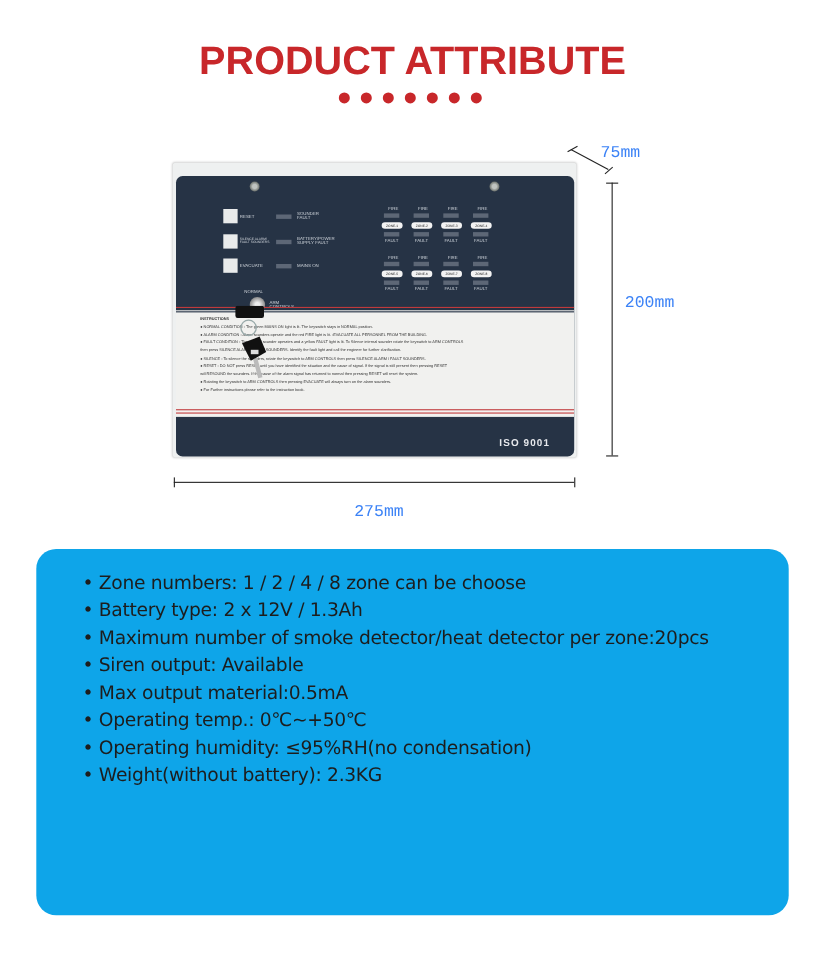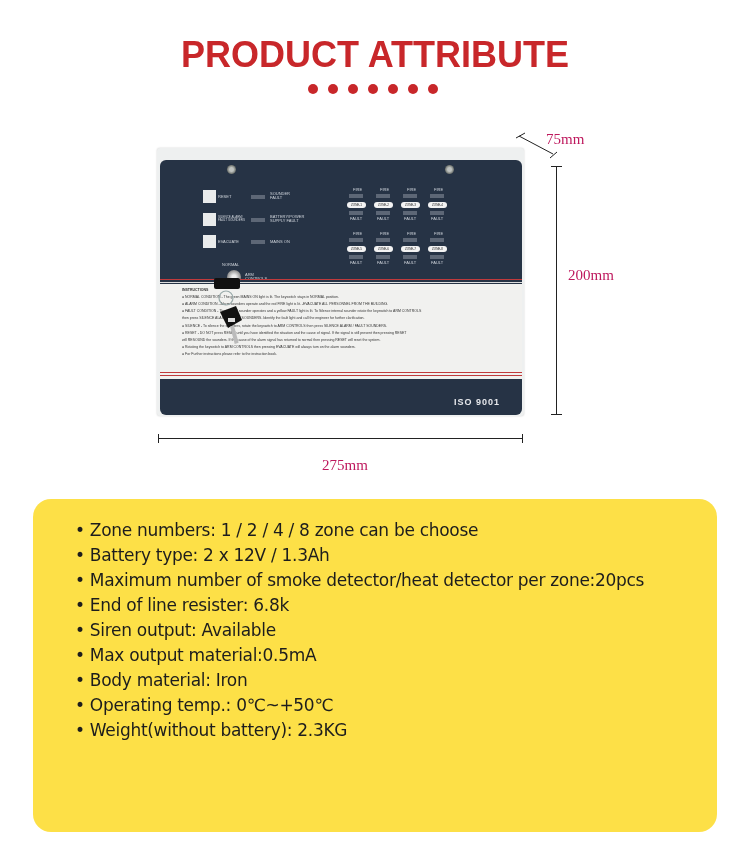--- a/index.html
+++ b/index.html
@@ -14,27 +14,27 @@
   .btn{position:absolute;width:13px;height:13px;background:#e9ebeb;}
   .lbl{position:absolute;color:#cfd4db;font-size:4px;line-height:4px;white-space:pre;}
   .led{position:absolute;width:14px;height:4px;background:#5d6776;}
   .zpill{position:absolute;width:19px;height:6px;background:#f3f3f3;border-radius:4px;font-size:3px;color:#222;text-align:center;line-height:6px;}
   .strip{position:absolute;left:0;top:124px;width:362px;height:95px;background:#f1f1ef;}
   .rl{position:absolute;left:0;width:362px;height:1px;background:#c03a3c;}
   .instr{position:absolute;left:22px;font-size:3.5px;color:#333;white-space:nowrap;}
   .iso{position:absolute;right:22px;bottom:8px;color:#e6e8ec;font-weight:bold;font-size:9px;letter-spacing:1px;}
   .key{position:absolute;}
   
-  .dim-text{position:absolute;color:#be185d;font-size:15px;font-family:Liberation Serif, serif;}
+  .dim-text{position:absolute;color:#3b82f6;font-size:15px;font-family:Liberation Mono, monospace;}
   .vline{position:absolute;left:556px;top:166px;width:1px;height:248px;background:#222;}
   .vcap{position:absolute;left:551px;width:11px;height:1px;background:#222;}
   .hline{position:absolute;left:158px;top:438px;width:364px;height:1px;background:#222;}
   .hcap{position:absolute;top:434px;width:1px;height:9px;background:#222;}
   
-  .spec{position:absolute;left:33px;top:499px;width:684px;height:333px;background:#fde047;border-radius:18px;}
+  .spec{position:absolute;left:33px;top:499px;width:684px;height:333px;background:#0ea5e9;border-radius:18px;}
   .spec ul{list-style:none;margin:0;padding:0;position:absolute;left:42px;top:19px;}
   .spec li{font-size:17px;line-height:25px;color:#1d1d1d;font-family:"DejaVu Sans",sans-serif;letter-spacing:-0.3px;height:25px;}
   .spec li::before{content:"• ";}
 </style>
 </head>
 <body>
 
 <div class="title">PRODUCT ATTRIBUTE</div>
 <div class="dots">
   <span class="dot"></span>
@@ -166,20 +166,19 @@
 <div class="hline"></div>
 <div class="hcap" style="left:158px"></div>
 <div class="hcap" style="left:522px"></div>
 <div class="dim-text" style="left:322px;top:457px">275mm</div>
 
 <div class="spec">
   <ul>
     <li>Zone numbers: 1 / 2 / 4 / 8 zone can be choose</li>
     <li>Battery type: 2 x 12V / 1.3Ah</li>
     <li>Maximum number of smoke detector/heat detector per zone:20pcs</li>
-    <li>End of line resister: 6.8k</li>
     <li>Siren output: Available</li>
     <li>Max output material:0.5mA</li>
-    <li>Body material: Iron</li>
     <li>Operating temp.: 0℃~+50℃</li>
+    <li>Operating humidity: ≤95%RH(no condensation)</li>
     <li>Weight(without battery): 2.3KG</li>
   </ul>
 </div>
 
 </body></html>

